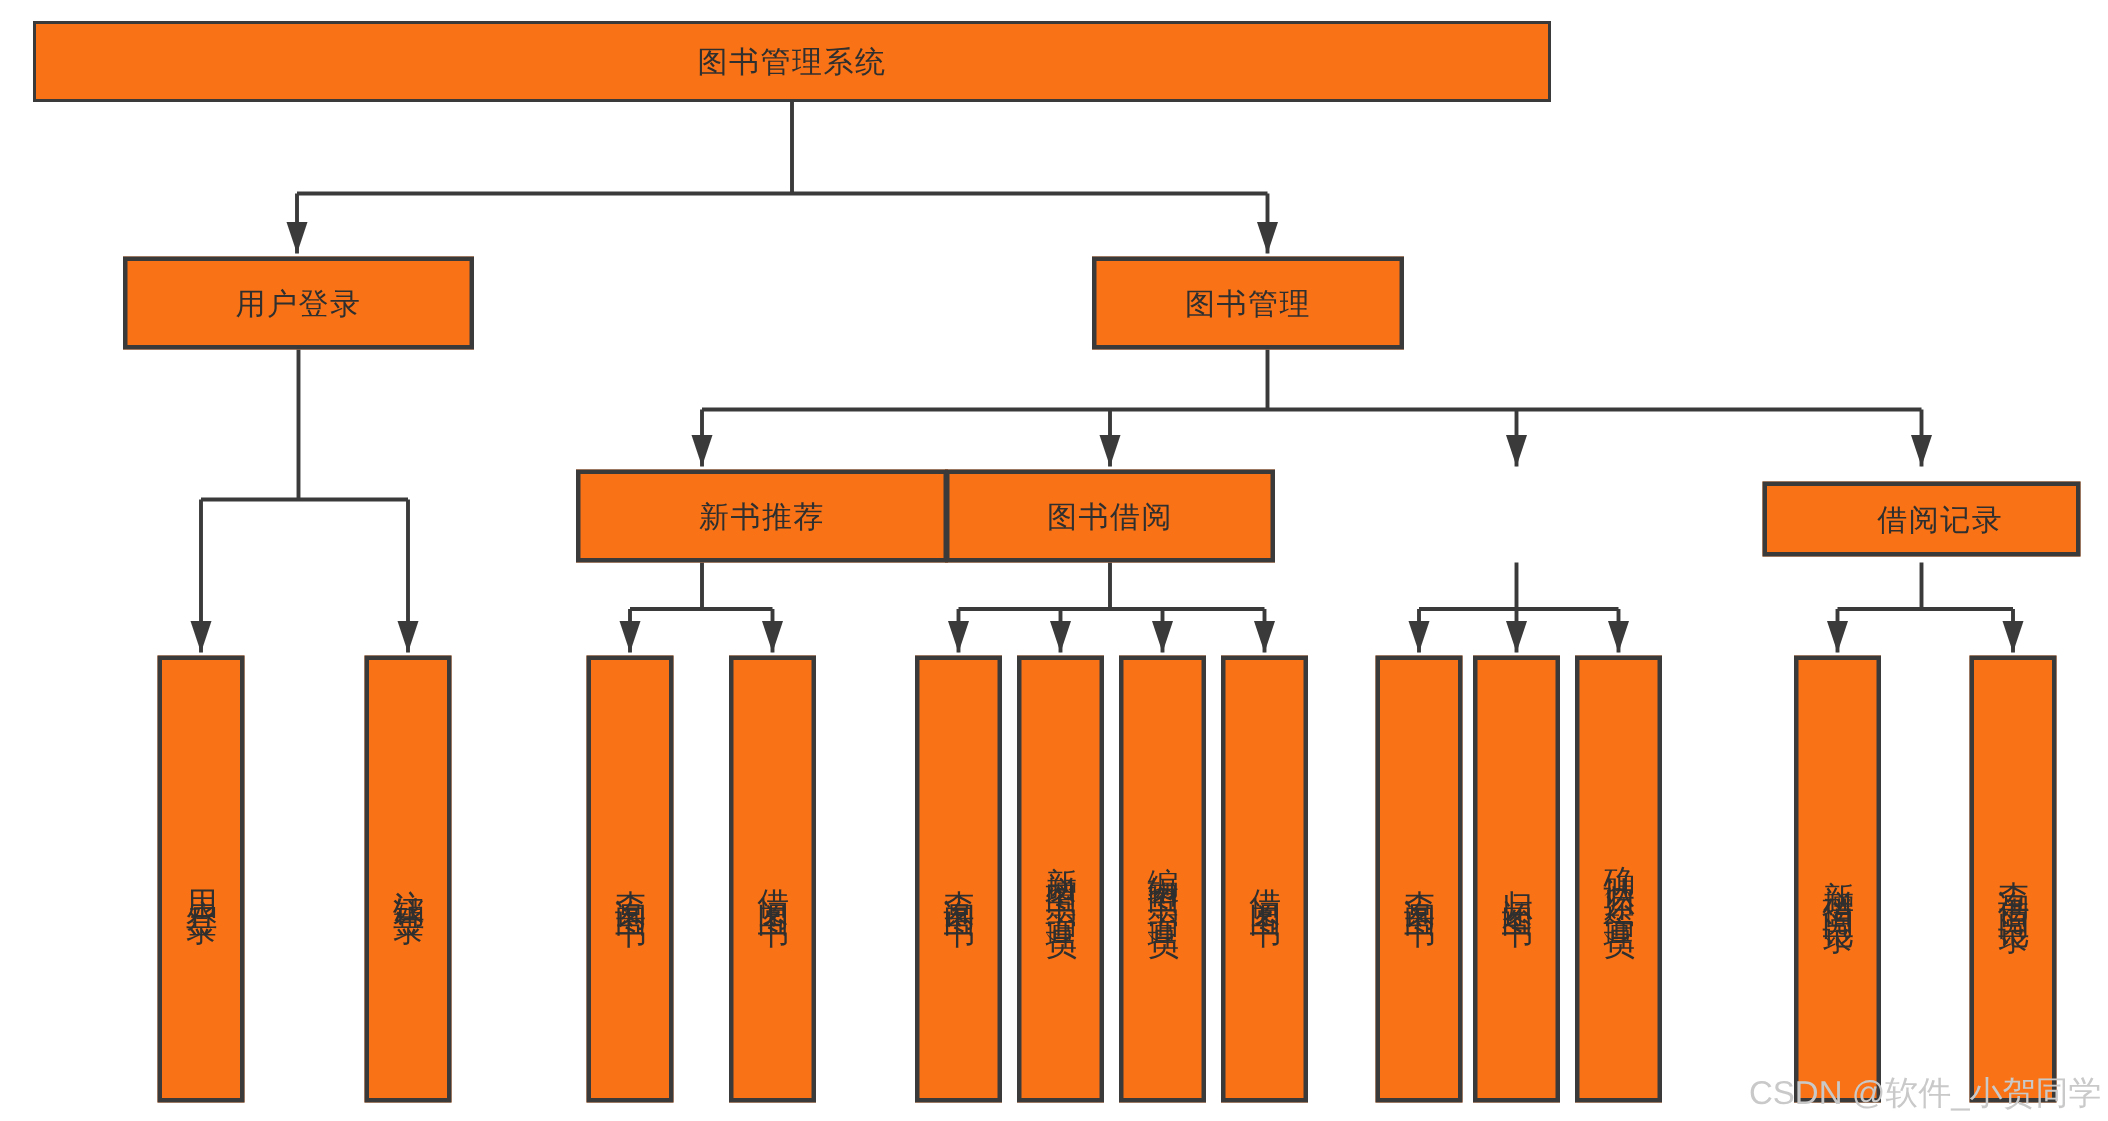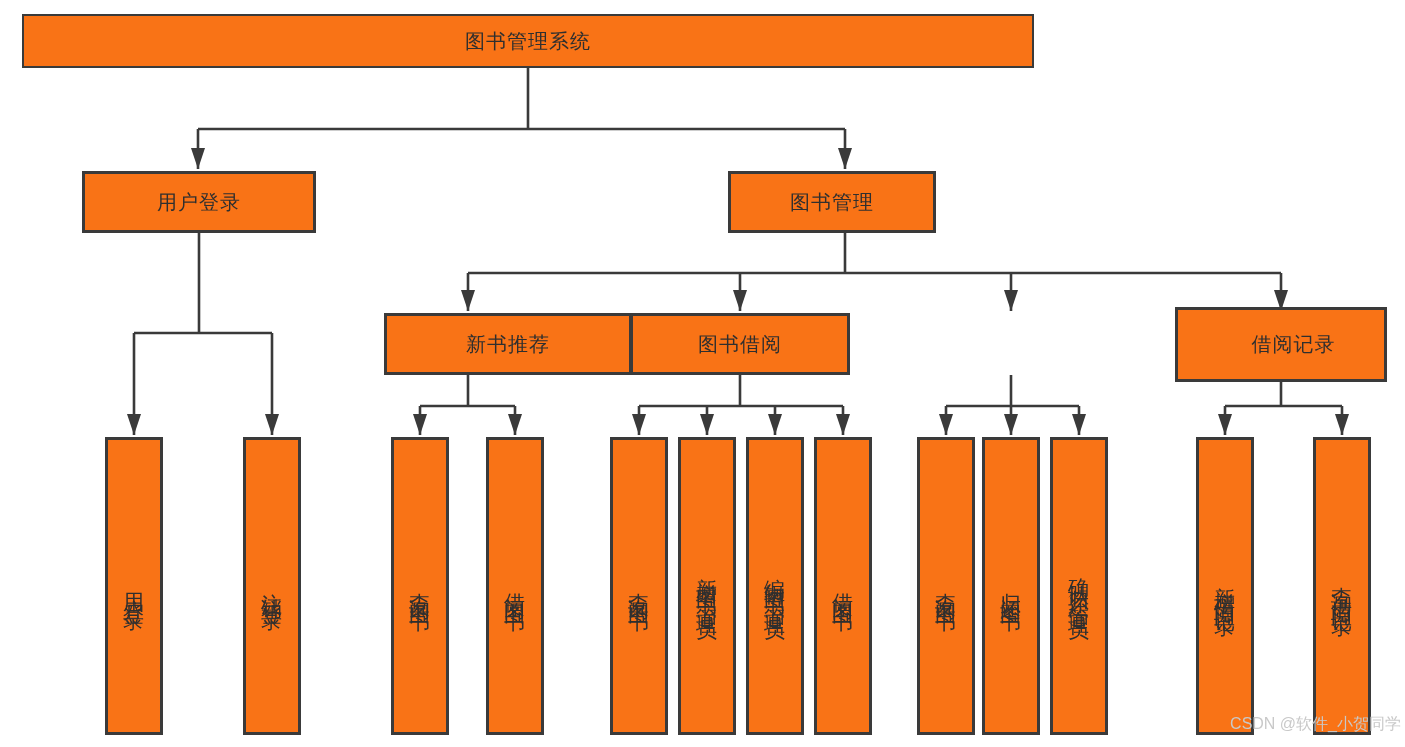--- a/index.html
+++ b/index.html
@@ -15,21 +15,21 @@
     background:#f97316;display:flex;align-items:center;justify-content:center;
     color:var(--text,#2f2f2f);font-size:20px;z-index:2;letter-spacing:1px;
   }
   .box.root{border-width:2px;}
   .box.vert{
     writing-mode:vertical-rl;text-orientation:mixed;
     font-size:21px;letter-spacing:6px;line-height:1;padding-top:4px;
   }
   .watermark{
     position:absolute;z-index:3;color:var(--watermark,#c9c9c9);
-    font-size:16px;white-space:nowrap;
+    font-size:22px;white-space:nowrap;
   }
 </style>
 </head>
 <body>
 
 <div id="canvas">
 
   <svg class="connectors" width="1405" height="747" viewBox="0 0 1405 747">
     <defs>
       <marker id="arrow" markerUnits="userSpaceOnUse" markerWidth="24" markerHeight="16" viewBox="0 0 24 16" refX="21" refY="8" orient="auto">
@@ -68,21 +68,21 @@
     </g>
   </svg>
 
   <div class="box root" style="left:22px;top:14px;width:1012px;height:54px;">图书管理系统</div>
 
   <div class="box" style="left:82px;top:171px;width:234px;height:62px;">用户登录</div>
   <div class="box" style="left:728px;top:171px;width:208px;height:62px;">图书管理</div>
 
   <div class="box" style="left:362px;top:313px;width:248px;height:62px;margin-left:22px;">新书推荐</div>
   <div class="box" style="left:630px;top:313px;width:220px;height:62px;">图书借阅</div>
-  <div class="box" style="left:1175px;top:307px;width:212px;height:75px;padding-left:25px;">借阅记录</div>
+  <div class="box" style="left:1175px;top:321px;width:212px;height:50px;padding-left:25px;">借阅记录</div>
 
   <div class="box vert" style="left:105px;top:437px;width:58px;height:298px;">用户登录</div>
   <div class="box vert" style="left:243px;top:437px;width:58px;height:298px;">注销登录</div>
 
   <div class="box vert" style="left:391px;top:437px;width:58px;height:298px;">查询图书</div>
   <div class="box vert" style="left:486px;top:437px;width:58px;height:298px;">借阅图书</div>
 
   <div class="box vert" style="left:610px;top:437px;width:58px;height:298px;">查询图书</div>
   <div class="box vert" style="left:678px;top:437px;width:58px;height:298px;">新增图书（管理员）</div>
   <div class="box vert" style="left:746px;top:437px;width:58px;height:298px;">编辑图书（管理员）</div>

